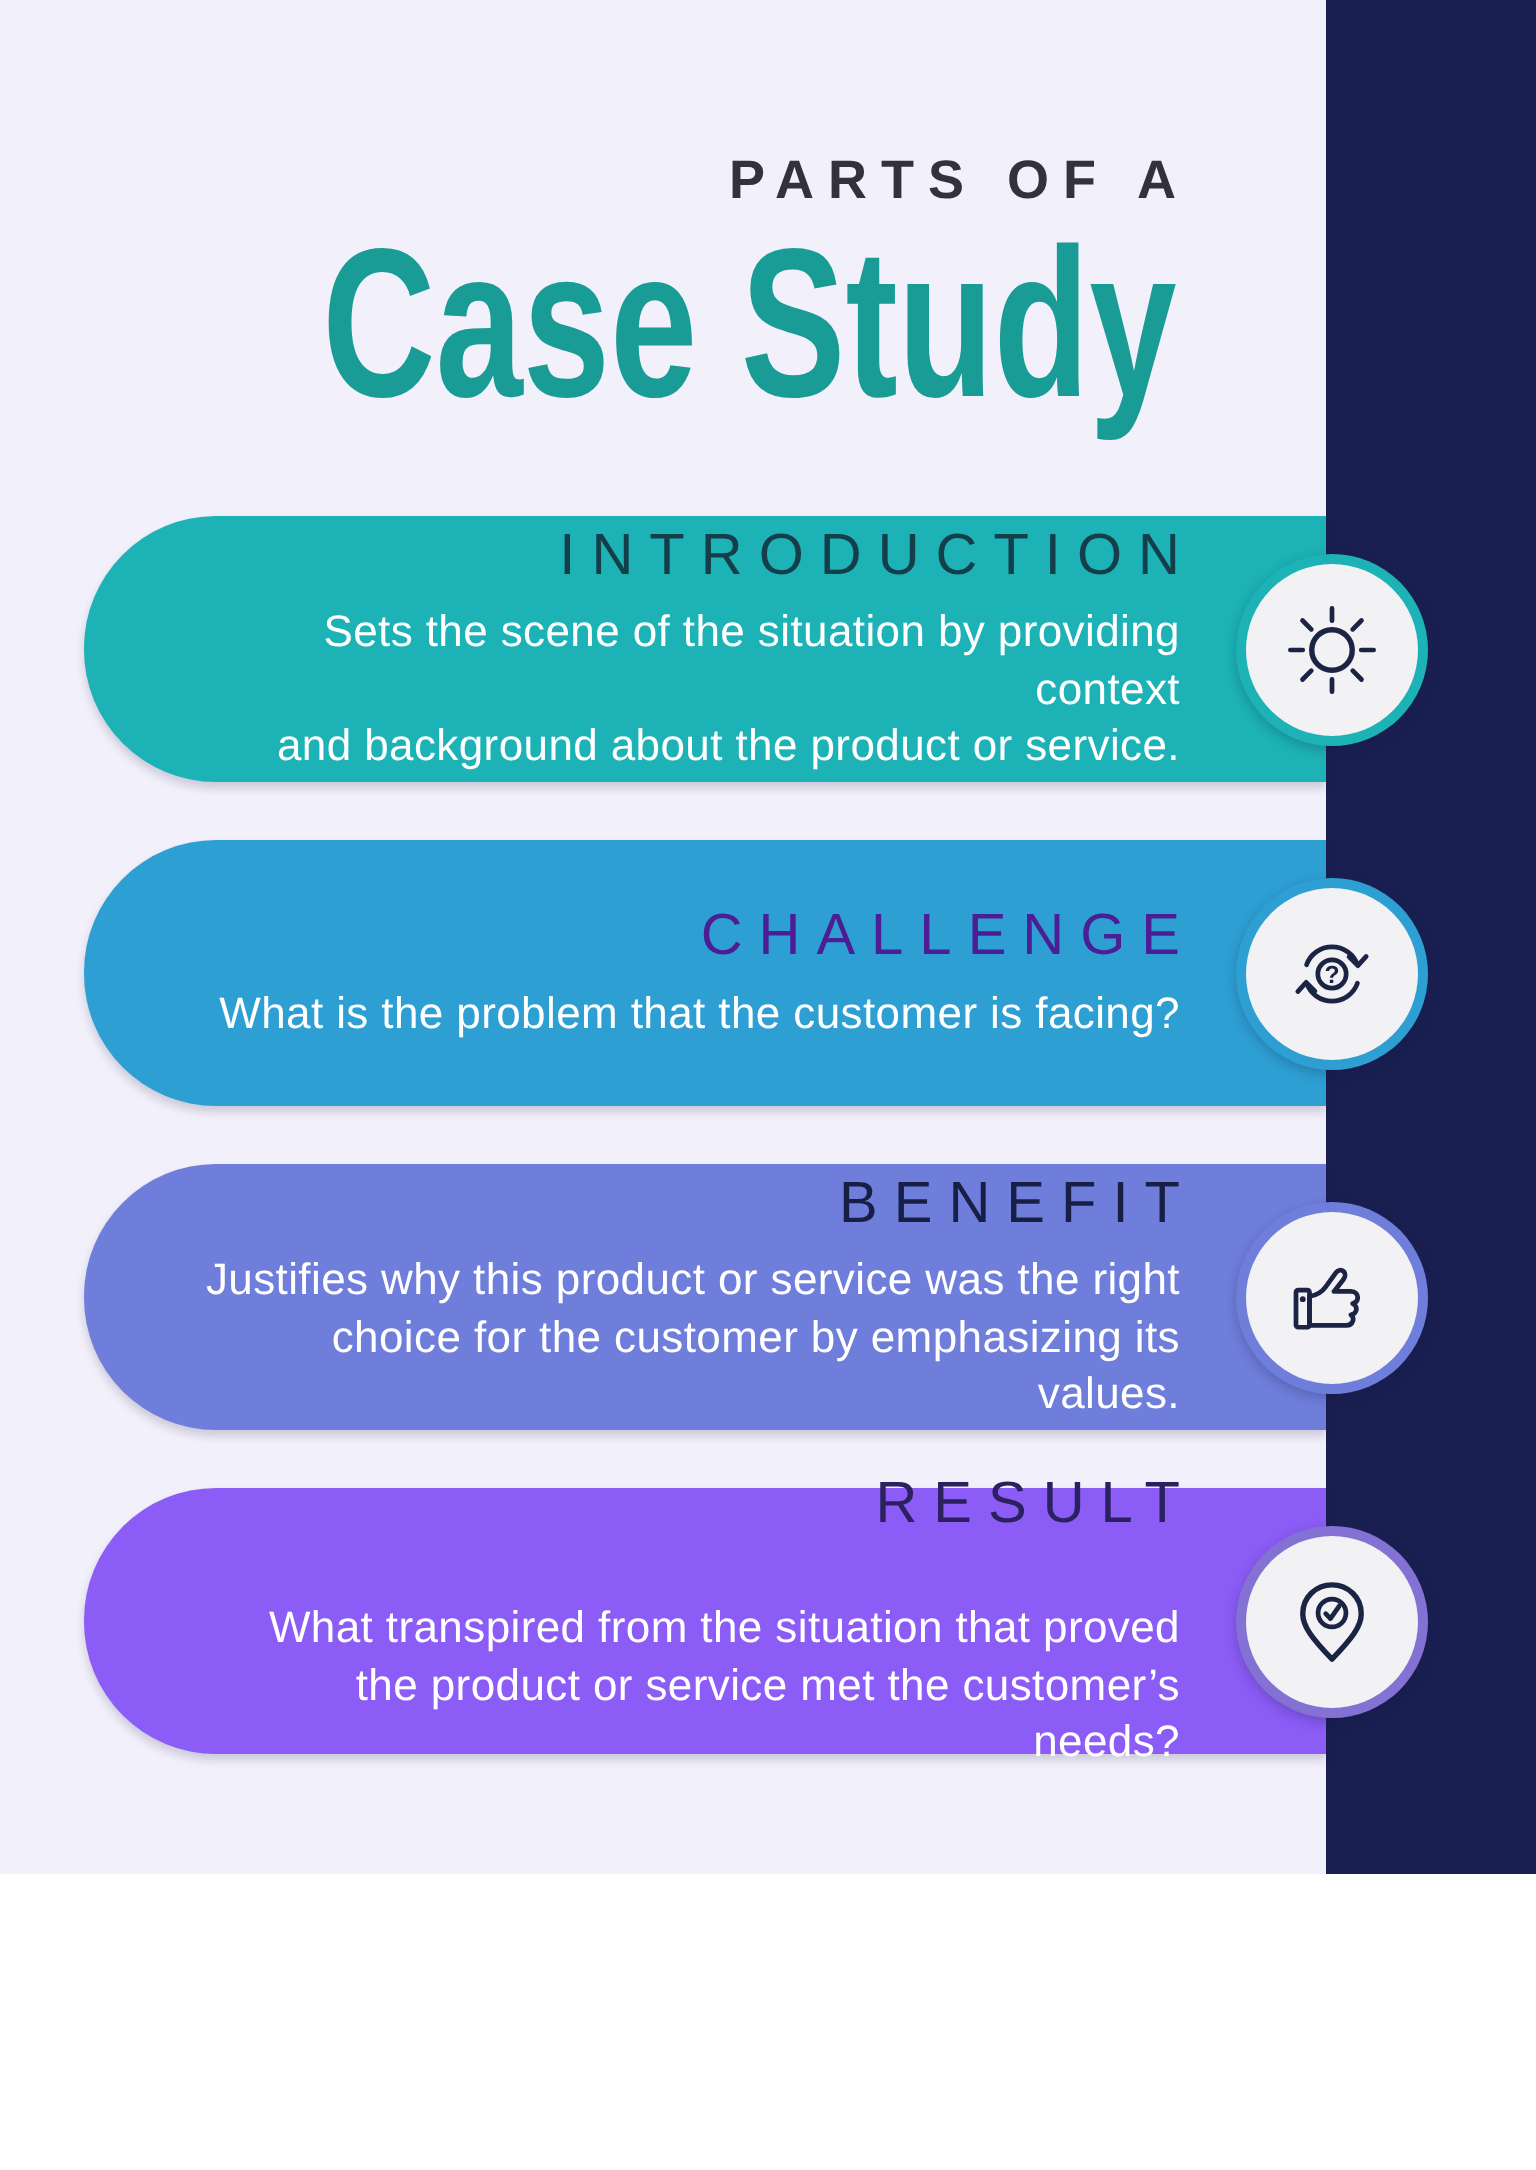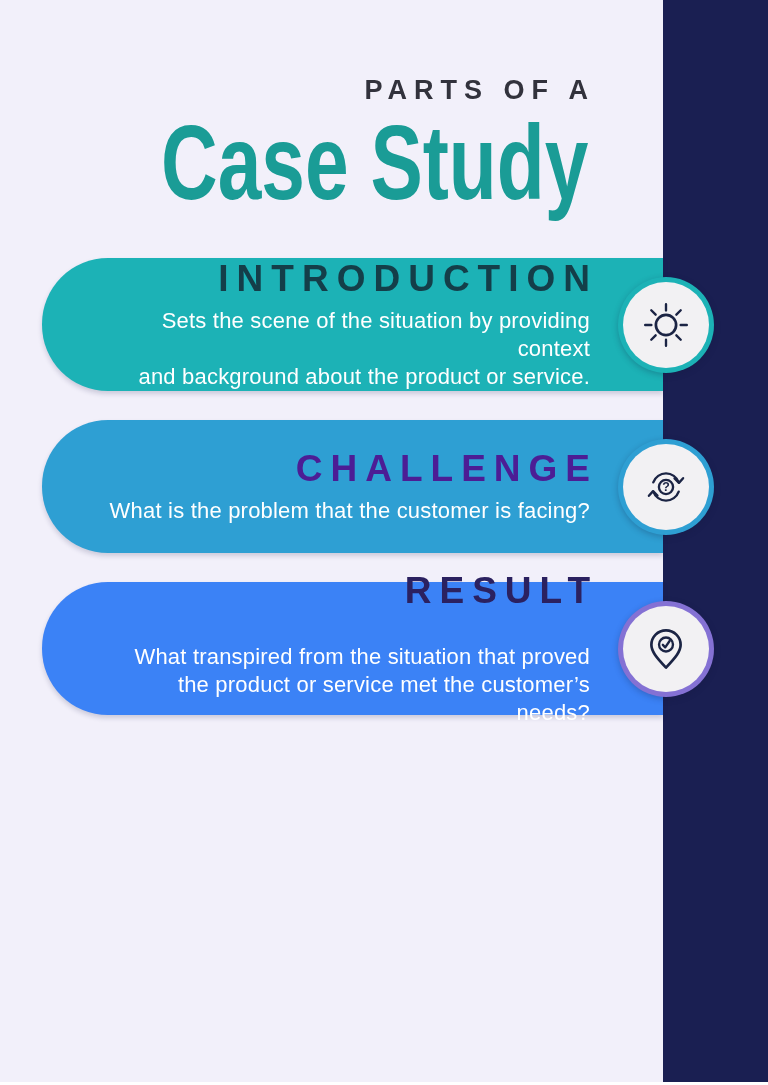--- a/index.html
+++ b/index.html
@@ -1,31 +1,31 @@
 <!DOCTYPE html>
 <html style="--glyph: #1B2444;"><head>
 <meta charset="utf-8">
 <style>
   html,body{margin:0;padding:0;}
   body{font-family:"Liberation Sans","DejaVu Sans",sans-serif;}
-  .page{position:relative;width:768px;height:1082px;overflow:hidden;background:#F2F0FA;}
+  .page{position:relative;width:768px;height:937px;overflow:hidden;background:#F2F0FA;}
   .accent-bar{position:absolute;top:0;right:0;width:105px;height:100%;}
 
   
   .title-block{position:absolute;top:74px;right:180px;text-align:right;}
   .title-eyebrow{font-size:27px;font-weight:700;letter-spacing:7px;margin-right:-7px;line-height:1.2;}
   .title-main{font-size:106px;font-weight:700;line-height:1.06;transform:scaleX(0.74);transform-origin:100% 50%;white-space:nowrap;}
 
   
   .pills{position:absolute;left:42px;top:258px;width:621px;}
   .pill{position:relative;height:133px;margin-bottom:29px;border-radius:66px 0 0 66px;
         display:flex;flex-direction:column;justify-content:center;
         padding:0 73px 0 60px;box-sizing:border-box;text-align:right;
         box-shadow:0 3px 5px rgba(30,30,80,0.18);}
-  .pill-heading{font-size:37px;font-weight:700;letter-spacing:8px;margin-right:-8px;line-height:1.15;margin-bottom:7px;}
+  .pill-heading{font-size:29px;font-weight:400;letter-spacing:8px;margin-right:-8px;line-height:1.15;margin-bottom:7px;}
   .pill-body{font-size:22px;line-height:1.28;letter-spacing:0.2px;white-space:pre-line;}
 
   
   .medallion{position:absolute;right:-51px;top:50%;transform:translateY(-50%);
              width:96px;height:96px;border-radius:50%;
              display:flex;align-items:center;justify-content:center;
              box-shadow:0 2px 6px rgba(20,25,60,0.25);}
   .medallion-inner{width:86px;height:86px;border-radius:50%;
              display:flex;align-items:center;justify-content:center;}
   .glyph{stroke:var(--glyph,#1B2444);fill:none;stroke-width:2.4;stroke-linecap:round;stroke-linejoin:round;}
@@ -72,22 +72,36 @@
             <path class="glyph-thin" d="M35.3,28.1 A12,12 0 0 1 12.7,28.1"></path>
             <path class="glyph-thin" d="M16.4,31.6 L12.5,27.7 L8.8,31.8"></path>
             <circle class="glyph-thin" cx="24" cy="24" r="6.3"></circle>
             <text class="glyph-fill" x="24" y="27.8" font-size="11" text-anchor="middle" font-family="Liberation Sans, sans-serif">?</text>
           </svg>
         </div>
       </div>
     </div>
 
 
+    <div class="pill" style="background-color: rgb(111, 126, 219);">
+      <div class="pill-heading" style="color: rgb(24, 31, 70);">BENEFIT</div>
+      <div class="pill-body" style="color: rgb(255, 255, 255);">Justifies why this product or service was the right
+choice for the customer by emphasizing its values.</div>
+      <div class="medallion" style="background-color: rgb(111, 126, 219);">
+        <div class="medallion-inner" style="background-color: rgb(242, 241, 243);">
+          <svg width="54" height="54" viewBox="0 0 48 48">
+            <rect class="glyph-thin" x="8" y="20.5" width="6" height="16.5" rx="1"></rect>
+            <circle class="glyph-fill" cx="11" cy="24.5" r="1.3"></circle>
+            <path class="glyph-thin" d="M14,36.2 V23.3 C17.2,22.8 19.6,21.3 21.1,19.2 L25.6,12.9 C26.6,11.5 28.1,11.2 29.1,12.1 C30.1,13 30,14.6 29,15.9 L24.9,21.1 H32.4 C34.4,21.1 35.6,22.4 35.4,24.1 C35.3,25.3 34.4,26.2 33.2,26.5 C34.5,27.1 35.1,28.4 34.7,29.6 C34.4,30.6 33.5,31.3 32.4,31.5 C33.3,32.2 33.6,33.3 33.2,34.4 C32.8,35.5 31.7,36.2 30.4,36.2 Z"></path>
+          </svg>
+        </div>
+      </div>
+    </div>
 
-    <div class="pill" style="background-color: #3b82f6;">
+    <div class="pill" style="background-color: #8b5cf6;">
       <div class="pill-heading" style="color: rgb(43, 33, 96);">RESULT</div>
       <div class="pill-body" style="color: rgb(255, 255, 255); margin-top: 24px;">What transpired from the situation that proved
 the product or service met the customer’s needs?</div>
       <div class="medallion" style="background-color: rgb(132, 113, 212);">
         <div class="medallion-inner" style="background-color: rgb(242, 241, 243);">
           <svg width="54" height="54" viewBox="0 0 48 48">
             <path class="glyph" d="M24,7.5 C31.3,7.5 37,13.2 37,20.3 C37,26 32.8,31.3 24,40.5 C15.2,31.3 11,26 11,20.3 C11,13.2 16.7,7.5 24,7.5 Z"></path>
             <circle class="glyph-thin" cx="24" cy="20" r="6.2"></circle>
             <path class="glyph-thin" d="M21.2,20.3 L23.3,22.5 L27.2,16.9"></path>
           </svg>

